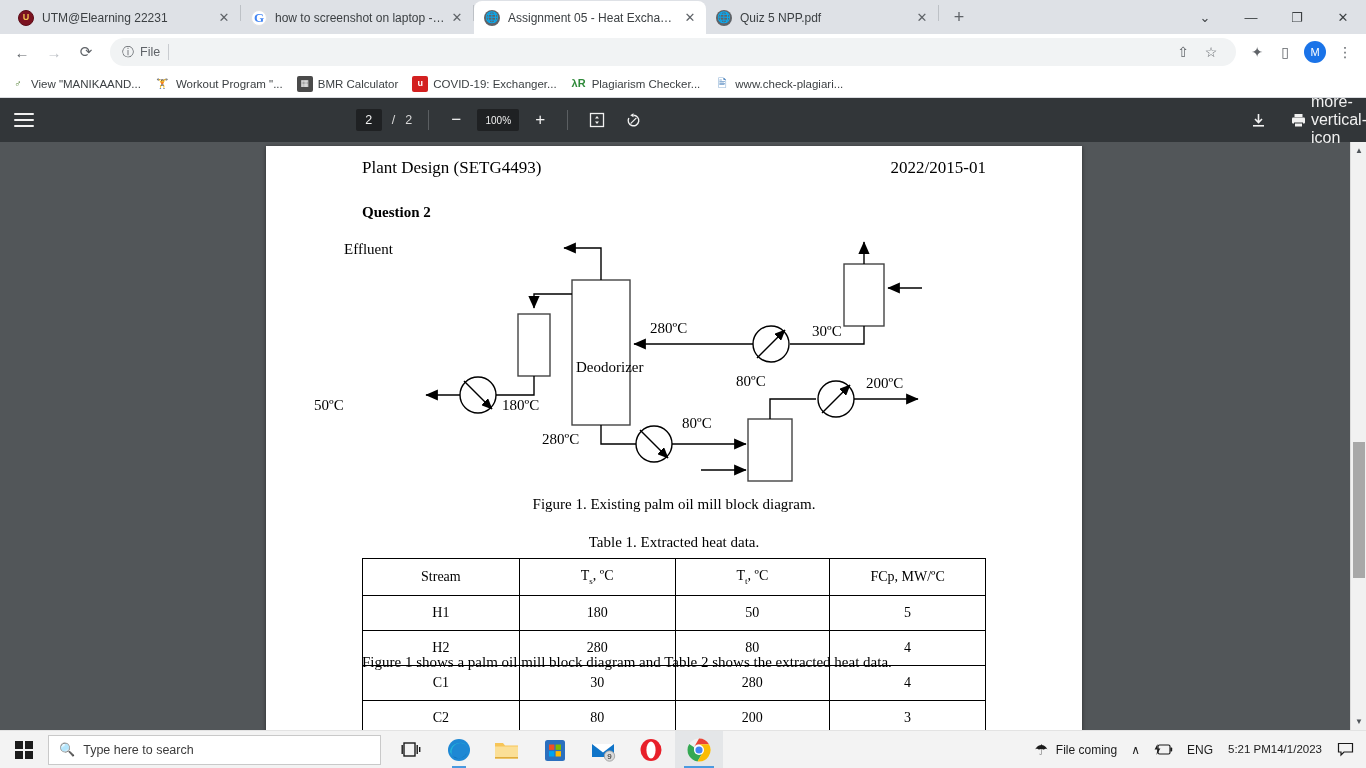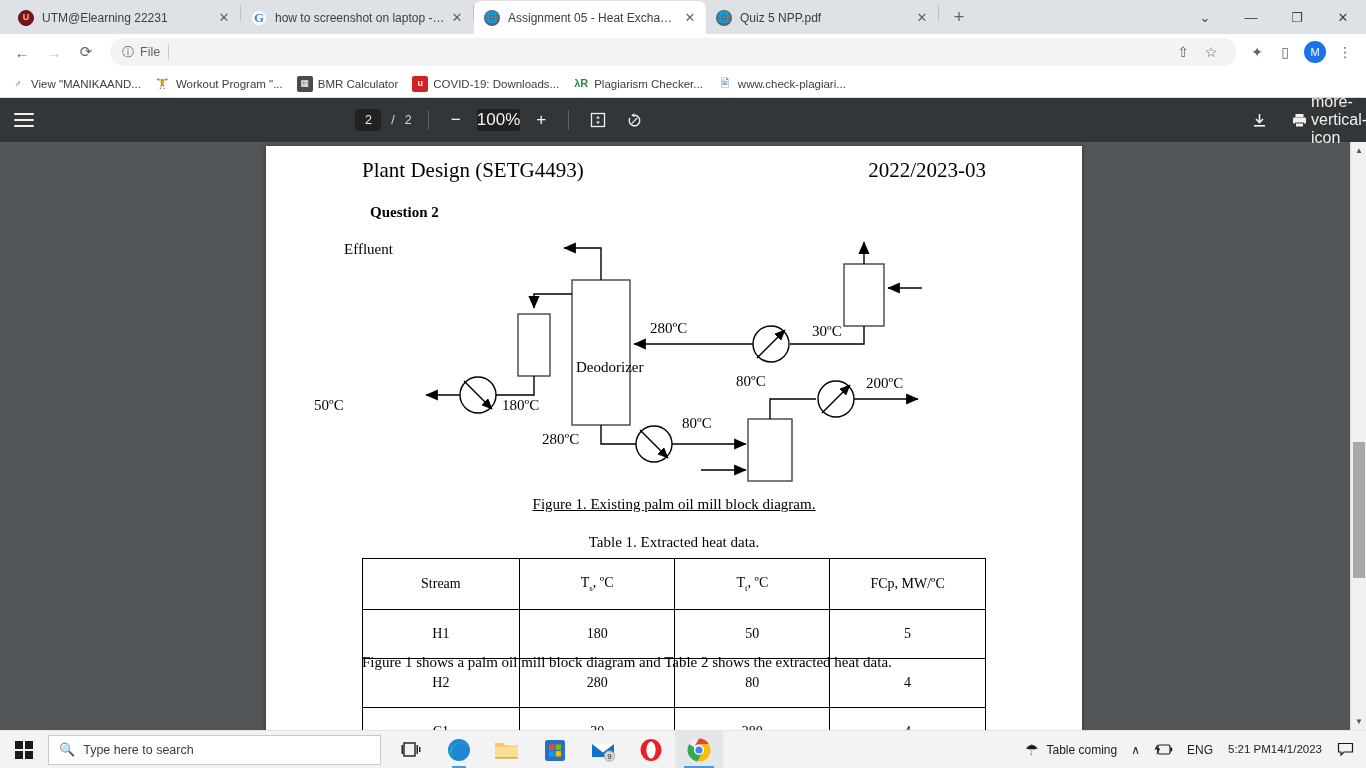--- a/index.html
+++ b/index.html
@@ -116,48 +116,48 @@
   .pdf-center { margin-left: auto; margin-right: auto; display:flex; align-items:center; gap: 10px; }
   .page-input {
     background: #1f2123; color: #f1f1f1; border: none; width: 26px; height: 22px;
     text-align: center; font-size: 12.5px; font-family: "Liberation Sans", sans-serif;
     border-radius: 2px;
   }
   .page-sep { font-size: 12.5px; color: #d8d8d8; }
   .v-div { width:1px; height:20px; background:#5b5f62; margin: 0 6px; }
   .zoom-btn { font-size: 17px; color:#f1f1f1; width: 22px; text-align:center; }
   .zoom-val {
-    background:#1f2123; color:#f1f1f1; font-size:17px; height:22px; min-width:42px;
+    background:#1f2123; color:#f1f1f1; font-size:10px; height:22px; min-width:42px;
     display:flex; align-items:center; justify-content:center; border-radius:2px;
   }
   .tb-icon { width: 26px; height: 26px; display:flex; align-items:center; justify-content:center; color:#f1f1f1; }
   .pdf-right { margin-left:auto; display:flex; align-items:center; gap: 14px; }
 
   
   .pdf-scroll { position: relative; height: 588px; overflow: hidden; }
   .pdf-page {
     position: absolute; left: 266px; top: 4px; width: 816px; height: 600px;
     background: #ffffff; box-shadow: 0 1px 4px rgba(0,0,0,.5);
     font-family: "Liberation Serif", serif; color: #000;
   }
   .doc-head { position:absolute; left: 96px; top: 12px; right: 96px;
-              display:flex; justify-content:space-between; font-size: 21px; }
-  .doc-q { position:absolute; left: 96px; top: 58px; font-size: 15px; font-weight: bold; margin-left: 8px; }
-  .fig-cap { position:absolute; left:0; right:0; top: 350px; text-align:center; font-size: 15px; text-decoration: underline; }
+              display:flex; justify-content:space-between; font-size: 17px; }
+  .doc-q { position:absolute; left: 96px; top: 58px; font-size: 15px; font-weight: bold; }
+  .fig-cap { position:absolute; left:0; right:0; top: 350px; text-align:center; font-size: 15px; }
   .tbl-cap { position:absolute; left:0; right:0; top: 388px; text-align:center; font-size: 15px; }
   .doc-foot { position:absolute; left: 96px; top: 508px; font-size: 15px; }
 
   
   table.heat {
     position:absolute; left: 96px; top: 412px; width: 624px;
     border-collapse: collapse; font-size: 14px; font-family: "Liberation Serif", serif;
   }
   table.heat td, table.heat th {
     border: 1px solid #000; text-align:center; height: 20px; font-weight: normal;
-    padding: 16px;
+    padding: 9px;
   }
   table.heat th { font-size: 14px; }
   table.heat col.c1 { width: 157px; }
   table.heat col.c2 { width: 156px; }
   table.heat col.c3 { width: 155px; }
   table.heat col.c4 { width: 156px; }
   sub { font-size: 9px; }
 
   
   .diagram { position: absolute; left: 0; top: 86px; width: 816px; height: 265px; margin-left: 40px; }
@@ -284,21 +284,21 @@
     <div class="bm">
       <span class="bm-ico" style="color:#b03030;">🏋</span>
       <span>Workout Program "...</span>
     </div>
     <div class="bm">
       <span class="bm-ico" style="background:#4a4a4a;color:#fff;font-size:9px;">▦</span>
       <span>BMR Calculator</span>
     </div>
     <div class="bm">
       <span class="bm-ico" style="background:#d32020;color:#fff;font-size:9px;font-weight:bold;">u</span>
-      <span>COVID-19: Downloads...</span>
+      <span>COVID-19: Exchanger...</span>
     </div>
     <div class="bm">
       <span class="bm-ico" style="color:#2f8a3a;font-weight:bold;font-size:11px;">λR</span>
       <span>Plagiarism Checker...</span>
     </div>
     <div class="bm">
       <span class="bm-ico" style="color:#2b6cb0;font-size:11px;">🖹</span>
       <span>www.check-plagiari...</span>
     </div>
   </div>
@@ -352,21 +352,21 @@
         </span>
         <span class="tb-icon">more-vertical-icon</span>
       </div>
     </div>
 
     <div class="pdf-scroll">
       <div class="pdf-page">
 
         <div class="doc-head">
           <span>Plant Design (SETG4493)</span>
-          <span>2022/2023-03</span>
+          <span>2022/2015-01</span>
         </div>
 
         <div class="doc-q">Question 2</div>
 
         <div class="diagram">
           <svg width="816" height="265" viewBox="0 0 816 265">
             <defs>
               <marker id="ah" markerWidth="9" markerHeight="8" refX="8.5" refY="4" orient="auto">
                 <path d="M0,0 L9,4 L0,8 z" fill="#000"></path>
               </marker>
@@ -560,21 +560,21 @@
       <path d="M3.2 7 A11.5 11.5 0 0 0 11.5 24.4 L16.4 15.9 A5.7 5.7 0 0 1 8 10.2 Z" fill="#34a853"></path>
       <path d="M23 7.3 A11.5 11.5 0 0 1 11.5 24.4 L16.4 15.9 A5.7 5.7 0 0 0 13 7.3 Z" fill="#fbbc05"></path>
       <circle cx="13" cy="13" r="5" fill="#ffffff"></circle>
       <circle cx="13" cy="13" r="3.6" fill="#4285f4"></circle>
     </svg>
   </div>
 
   <div class="tray">
     <div class="tray-item">
       <span style="margin-right:8px;font-size:15px;">☂</span>
-      <span>Table coming</span>
+      <span>File coming</span>
     </div>
     <div class="tray-item">∧</div>
     <div class="tray-item">
       <svg width="19" height="13" viewBox="0 0 19 13">
         <rect x="4" y="2" width="12" height="9" rx="1.5" fill="none" stroke="#1b1b1b" stroke-width="1.2"></rect>
         <rect x="16.4" y="4.6" width="1.8" height="3.8" rx="0.6" fill="#1b1b1b"></rect>
         <path d="M3.5 1 L0.6 6.5 L3.5 6.5 L2.4 12 L6.4 5.5 L3.4 5.5 Z" fill="#1b1b1b"></path>
       </svg>
     </div>
     <div class="tray-item">ENG</div>

